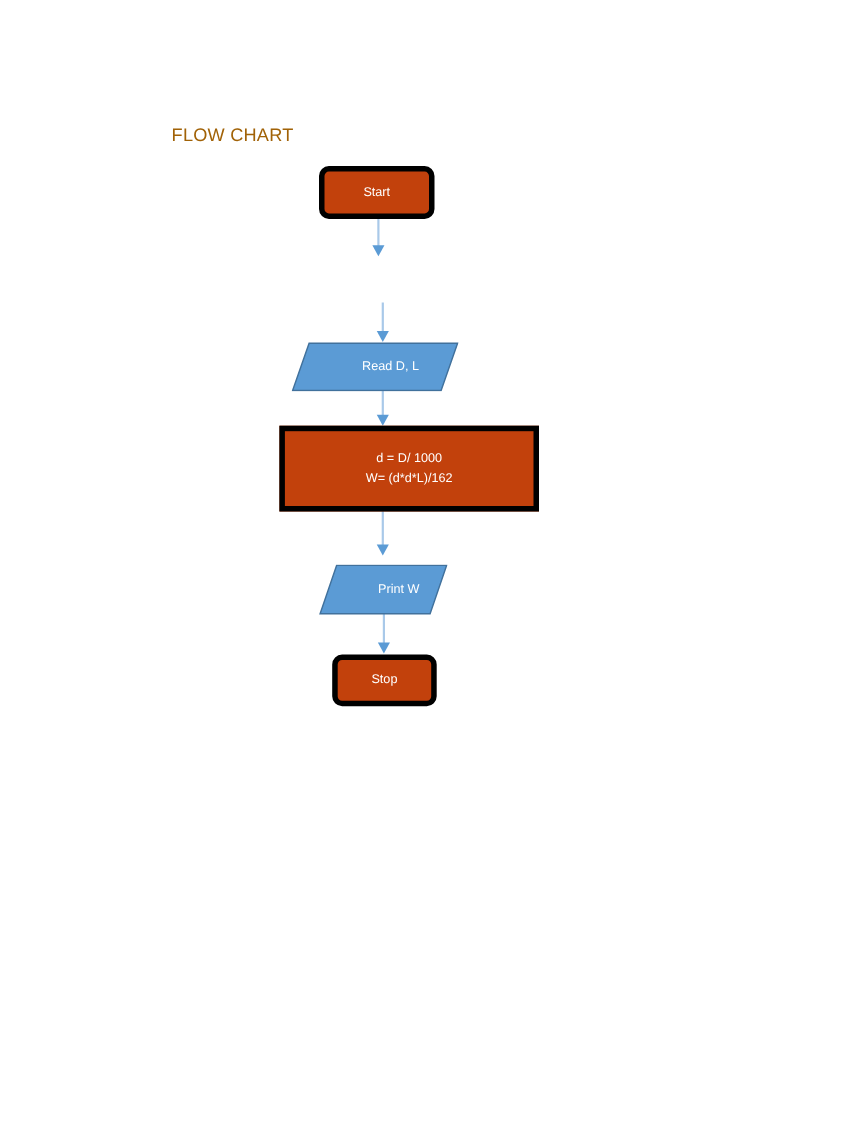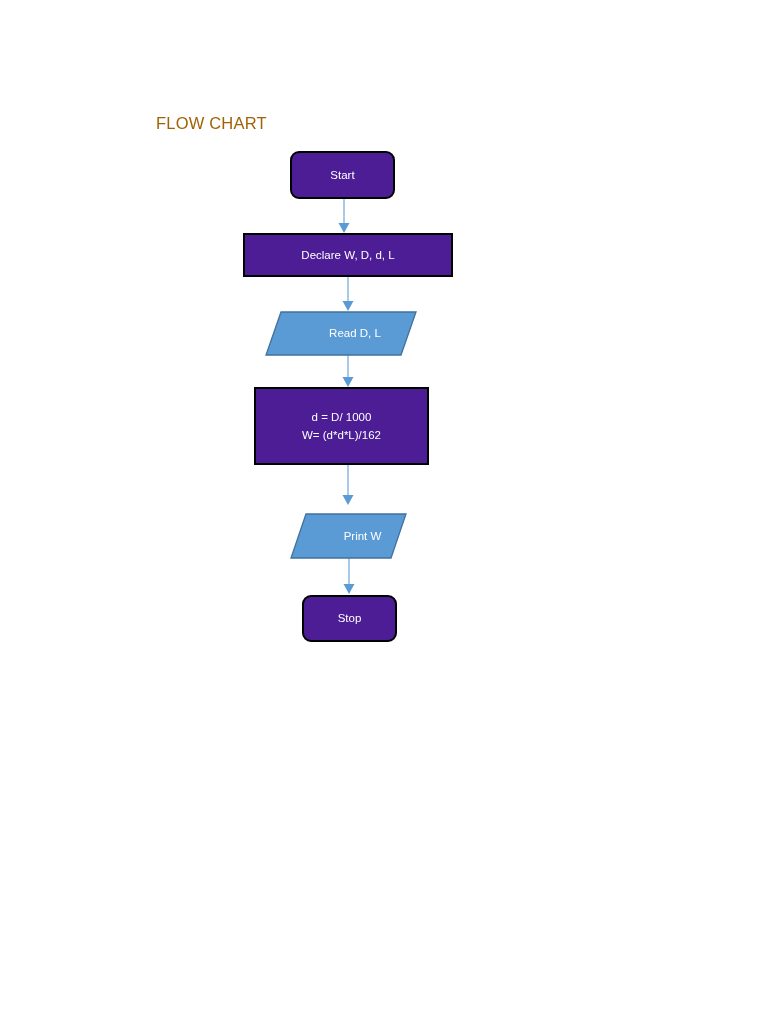--- a/index.html
+++ b/index.html
@@ -35,22 +35,22 @@
   #flow-canvas {
     position: absolute;
     left: 0;
     top: 0;
     width: 768px;
     height: 1024px;
   }
   .node {
     position: absolute;
     box-sizing: border-box;
-    background: #4c1d95;
-    border: 2px solid #000000;
+    background: #c2410c;
+    border: 5px solid #000000;
     color: #ffffff;
     font-size: 11.5px;
     display: flex;
     flex-direction: column;
     align-items: center;
     justify-content: center;
     text-align: center;
     line-height: 1.25;
   }
   .node.terminator {
@@ -126,32 +126,29 @@
       <svg width="18" height="42" viewBox="0 0 18 42">
         <line x1="9" y1="0" x2="9" y2="29" stroke="#A9C9E9" stroke-width="2"></line>
         <polygon points="3.5,27 14.5,27 9,37" fill="#5B9BD5"></polygon>
       </svg>
     </div>
 
     <div class="node terminator" style="left:290px; top:151px; width:105px; height:48px;">
       <span class="node-line">Start</span>
     </div>
 
-    <div class="node process" style="left:243px; top:233px; width:210px; height:44px;">
-      <span class="node-line">Declare W, D, d, L</span>
-    </div>
 
     <div class="node io" style="left:265px; top:311px; width:152px; height:45px;">
       <svg class="io-shape" viewBox="0 0 152 45" preserveAspectRatio="none">
         <polygon points="16,1 151,1 136,44 1,44" fill="#5B9BD5" stroke="#41719C" stroke-width="1.3" vector-effect="non-scaling-stroke"></polygon>
       </svg>
       <span class="node-line io-label">Read D, L</span>
     </div>
 
-    <div class="node process" style="left:254px; top:387px; width:175px; height:78px;">
+    <div class="node process" style="left:254px; top:387px; width:236px; height:78px;">
       <span class="node-line">d = D/ 1000</span>
       <span class="node-line">W= (d*d*L)/162</span>
     </div>
 
     <div class="node io" style="left:290px; top:513px; width:117px; height:46px;text-align:center;">
       <svg class="io-shape" viewBox="0 0 117 46" preserveAspectRatio="none">
         <polygon points="16,1 116,1 101,45 1,45" fill="#5B9BD5" stroke="#41719C" stroke-width="1.3" vector-effect="non-scaling-stroke"></polygon>
       </svg>
       <span class="node-line io-label">Print W</span>
     </div>

